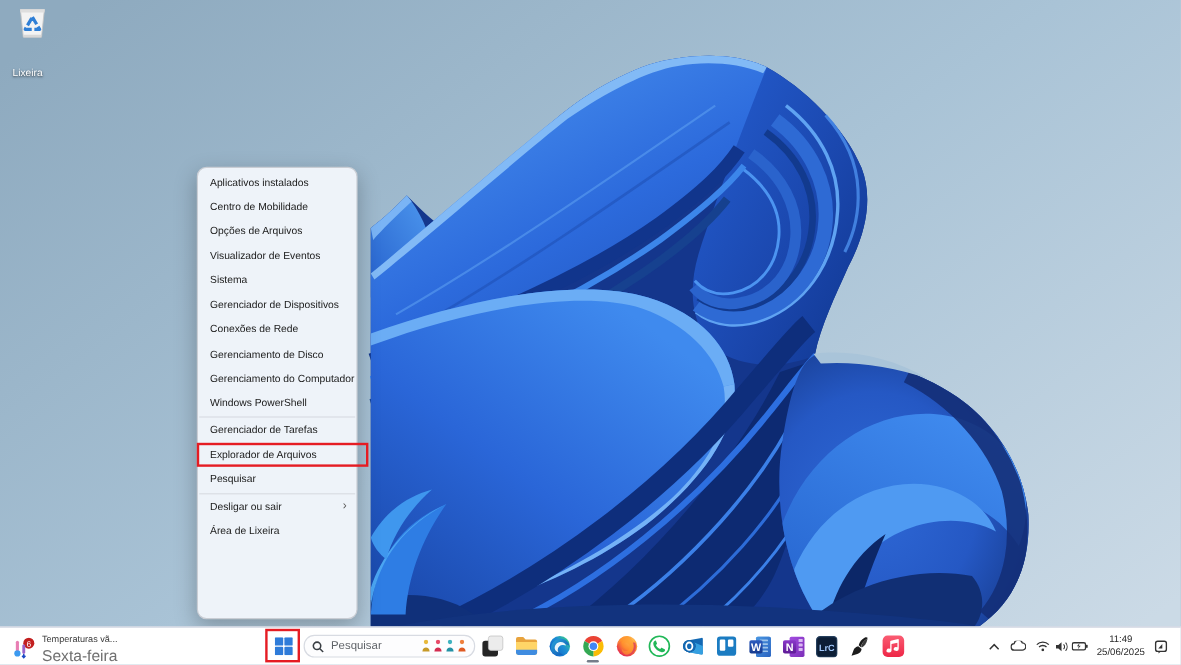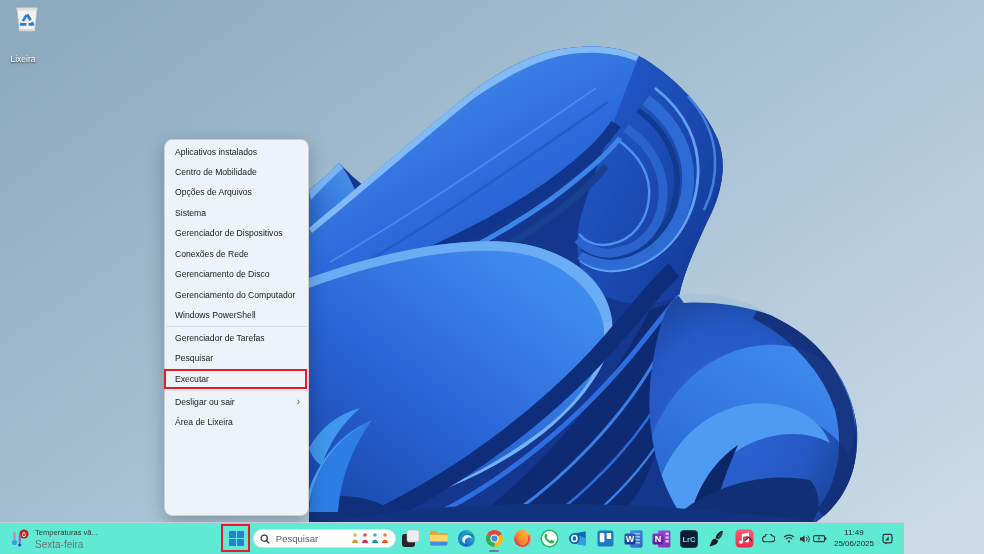--- a/index.html
+++ b/index.html
@@ -2,35 +2,35 @@
 <html><head><meta charset="utf-8">
 <style>
 html,body{margin:0;padding:0;width:984px;height:554px;overflow:hidden;
 font-family:"Liberation Sans",sans-serif;}
 #stage{position:relative;width:984px;height:554px;background:#9db6c8;}
 #wall{position:absolute;left:0;top:0;}
 
 #bin{position:absolute;left:4px;top:4px;width:38px;text-align:center;}
 #binlab{color:#fff;font-size:8.5px;text-shadow:0 1px 2px rgba(0,0,0,.75);margin-top:18px;}
 
-#menu{position:absolute;left:164px;top:139px;width:145px;height:377px;
+#menu{position:absolute;left:164px;top:139px;width:134px;height:377px;
 background:#eef3f9;border:1px solid #c9cdd4;border-radius:8px;
 box-shadow:0 6px 18px rgba(0,0,0,.25);box-sizing:border-box;padding-top:1.5px;}
 .mi{height:20.45px;line-height:20.45px;padding-left:10px;font-size:8.6px;color:#1a1a1a;
 white-space:nowrap;position:relative;}
 .sep{height:2.4px;position:relative;} .sep:after{content:"";position:absolute;left:1px;right:1px;top:1px;height:1px;background:#d9dde3;}
 .chev{position:absolute;right:8px;top:0;color:#5a5a5a;font-size:10px;}
 .redbox{position:absolute;border:2.5px solid #e51c23;box-sizing:border-box;z-index:50;}
 
-#tb{position:absolute;left:0;top:522px;width:904px;height:32px;
-background:#5eead4;border-top:1px solid #c5ccdb;box-sizing:border-box;padding-left:45px;}
+#tb{position:absolute;left:0;top:522px;width:984px;height:32px;
+background:#ffffff;border-top:1px solid #c5ccdb;box-sizing:border-box;padding-left:45px;}
 #tbl{position:absolute;left:10px;top:5px;display:flex;align-items:center;}
 #tbtxt{margin-left:3px;}
 #tbt1{font-size:7.6px;color:#3a3a3a;}
-#tbt2{font-size:10px;color:#707070;margin-top:1.5px;}
+#tbt2{font-size:13px;color:#707070;margin-top:1.5px;}
 #icons{position:absolute;left:223px;top:2px;display:flex;align-items:center;height:27px;}
 .ic{width:27.85px;height:27px;display:flex;align-items:center;justify-content:center;position:relative;}
 #search{width:141px;height:17px;margin-left:2px !important;background:#fdfdfe;border:1px solid #d8dbe2;border-radius:9px;
 display:flex;align-items:center;margin:0 1px;}
 #search .mag{margin-left:6px;}
 #search .ph{font-size:9.5px;color:#5f6368;margin-left:6px;flex:1;}
 #search .ppl{display:flex;margin-right:6px;}
 #tray{position:absolute;right:0;top:0;height:31px;display:flex;align-items:center;}
 .tic{width:19px;height:22px;display:flex;align-items:center;justify-content:center;}
 #clock{text-align:center;font-size:8px;color:#2a2a2a;line-height:10.5px;margin:0 0 0 4px;width:44px;margin-right:2px;}
@@ -164,30 +164,31 @@
 <path d="M3.6 22 L18.4 22 L18.2 24 L3.8 24 Z" fill="#d8d8d8"></path>
 <path d="M11 7.2 L17 17.4 L5 17.4 Z" fill="none" stroke="#2f7fd6" stroke-width="2.7" stroke-linejoin="round" stroke-dasharray="7 2.2"></path>
 </svg>
 <div id="binlab">Lixeira</div>
 </div>
 
 <div id="menu">
 <div class="mi">Aplicativos instalados</div>
 <div class="mi">Centro de Mobilidade</div>
 <div class="mi">Opções de Arquivos</div>
+<div class="mi">Visualizador de Eventos</div>
 <div class="mi">Sistema</div>
 <div class="mi">Gerenciador de Dispositivos</div>
 <div class="mi">Conexões de Rede</div>
 <div class="mi">Gerenciamento de Disco</div>
 <div class="mi">Gerenciamento do Computador</div>
 <div class="mi">Windows PowerShell</div>
 <div class="sep"></div>
 <div class="mi">Gerenciador de Tarefas</div>
+<div class="mi">Explorador de Arquivos</div>
 <div class="mi">Pesquisar</div>
-<div class="mi">Executar</div>
 <div class="sep"></div>
 <div class="mi">Desligar ou sair<span class="chev">›</span></div>
 <div class="mi">Área de Lixeira</div>
 </div>
 
 <div class="redbox" style="left:164px;top:369px;width:143px;height:20px;"></div>
 <div class="redbox" style="left:221px;top:524px;width:29px;height:28px;"></div>
 
 <div id="tb">
 <div id="tbl">

